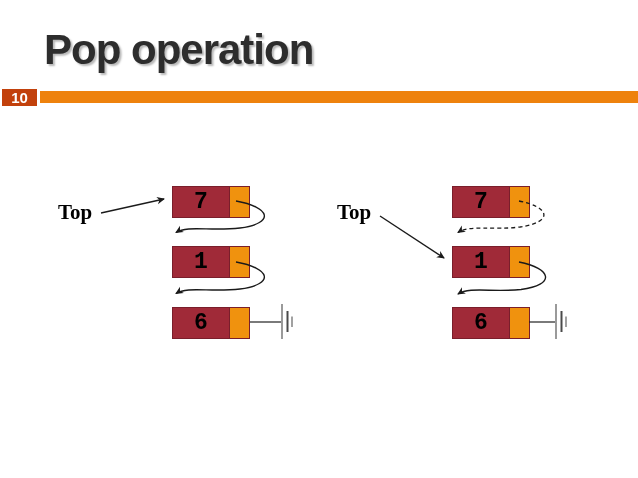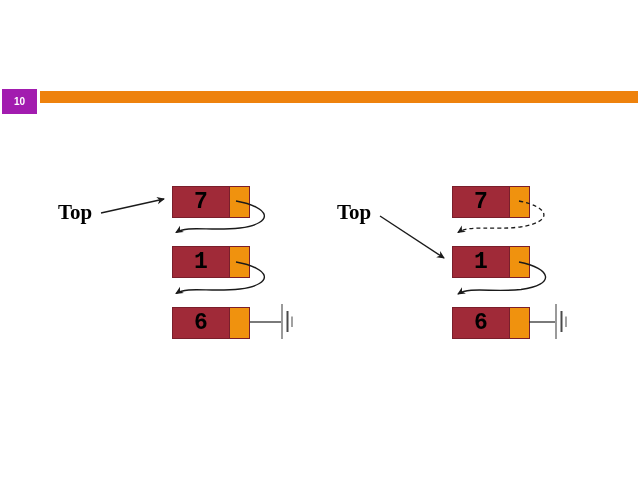--- a/index.html
+++ b/index.html
@@ -11,24 +11,24 @@
     font-family:"Liberation Sans", sans-serif;
   }
   .title{
     position:absolute;left:44px;top:26px;
     font-size:42px;font-weight:bold;letter-spacing:-1px;
     color:#2d2d2d;
     text-shadow:2px 2px 2px #b9b9b9;
     white-space:nowrap;
   }
   .page-box{
-    position:absolute;left:2px;top:89px;width:35px;height:25px;
-    background:#a21caf;
+    position:absolute;left:2px;top:89px;width:35px;height:17px;
+    background:#c2410c;
     display:flex;align-items:center;justify-content:center;
-    color:#ffffff;font-size:10px;font-weight:bold;
+    color:#ffffff;font-size:15px;font-weight:bold;
   }
   .accent-bar{
     position:absolute;left:40px;top:91px;width:598px;height:12px;
     background:#ee820d;
   }
   .top-label{
     position:absolute;
     font-family:Liberation Serif, serif;
     font-weight:bold;font-size:21px;color:#000;
     white-space:nowrap;
@@ -58,20 +58,21 @@
   .n-y-0{top:186px;}
   .n-y-1{top:246px;}
   .n-y-2{top:307px;}
   svg.overlay{position:absolute;left:0;top:0;pointer-events:none;}
 </style>
 </head>
 <body>
 
 <div class="slide">
 
+  <div class="title">Pop operation</div>
   <div class="page-box">
     <span>10</span>
   </div>
   <div class="accent-bar"></div>
 
   <div class="top-label before">Top</div>
 
   <div class="node n-x-left n-y-0">
     <div class="val">7</div>
     <div class="ptr"></div>

